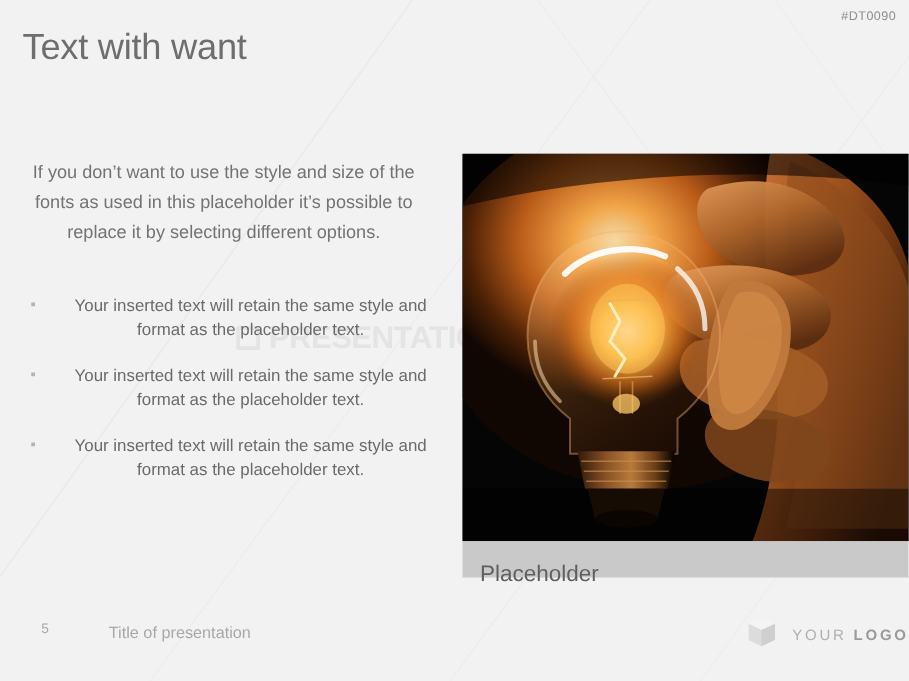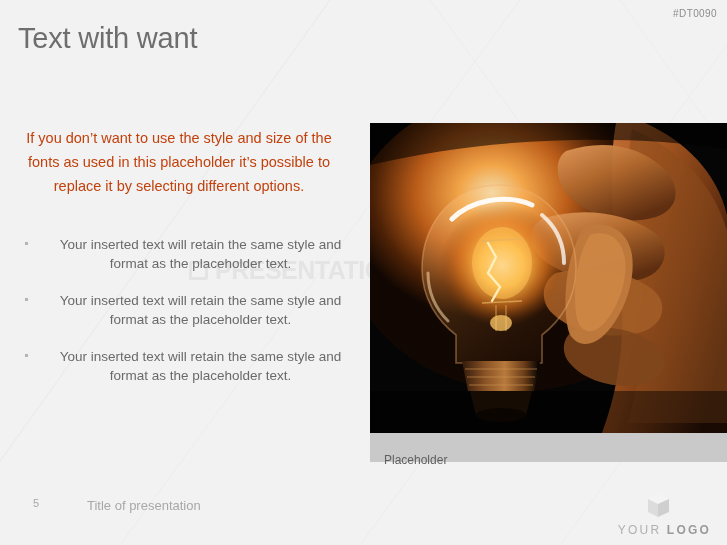--- a/index.html
+++ b/index.html
@@ -95,21 +95,21 @@
   }
 
   
   .body-text {
     position: absolute;
     left: 18px;
     top: 126px;
     width: 322px;
     font-size: 14.5px;
     line-height: 24px;
-    color: #c2410c;
+    color: #737373;
     z-index: 5;
   }
 
   .bullets {
     position: absolute;
     left: 18px;
     top: 231px;
     width: 330px;
     z-index: 5;
     margin: 4px;
@@ -151,21 +151,21 @@
     left: 370px;
     top: 433px;
     width: 357px;
     height: 29px;
     background: #c9c9c9;
     z-index: 3;
     display: flex;
     align-items: center;
   }
   .caption .caption-text {
-    font-size: 12px;
+    font-size: 18px;
     color: #5f5f5f;
     padding-left: 14px;
     margin-top: 24px;
   }
 
   
   .footer-page {
     position: absolute;
     left: 33px;
     top: 497px;
@@ -176,26 +176,25 @@
   .footer-title {
     position: absolute;
     left: 87px;
     top: 498px;
     font-size: 13px;
     color: #a8a8a8;
     z-index: 5;
   }
   .logo {
     position: absolute;
-    right: 16px;
+    right: 0;
     top: 492px;
     display: flex;
     align-items: center;
     z-index: 5;
-    flex-direction: column;
   }
   .logo .cube { margin-right: 12px; display: block; }
   .logo .logo-text {
     font-size: 12px;
     color: #b0b0b0;
     letter-spacing: 2.2px;
   }
   .logo .logo-text .bold {
     font-weight: bold;
     color: #9a9a9a;

